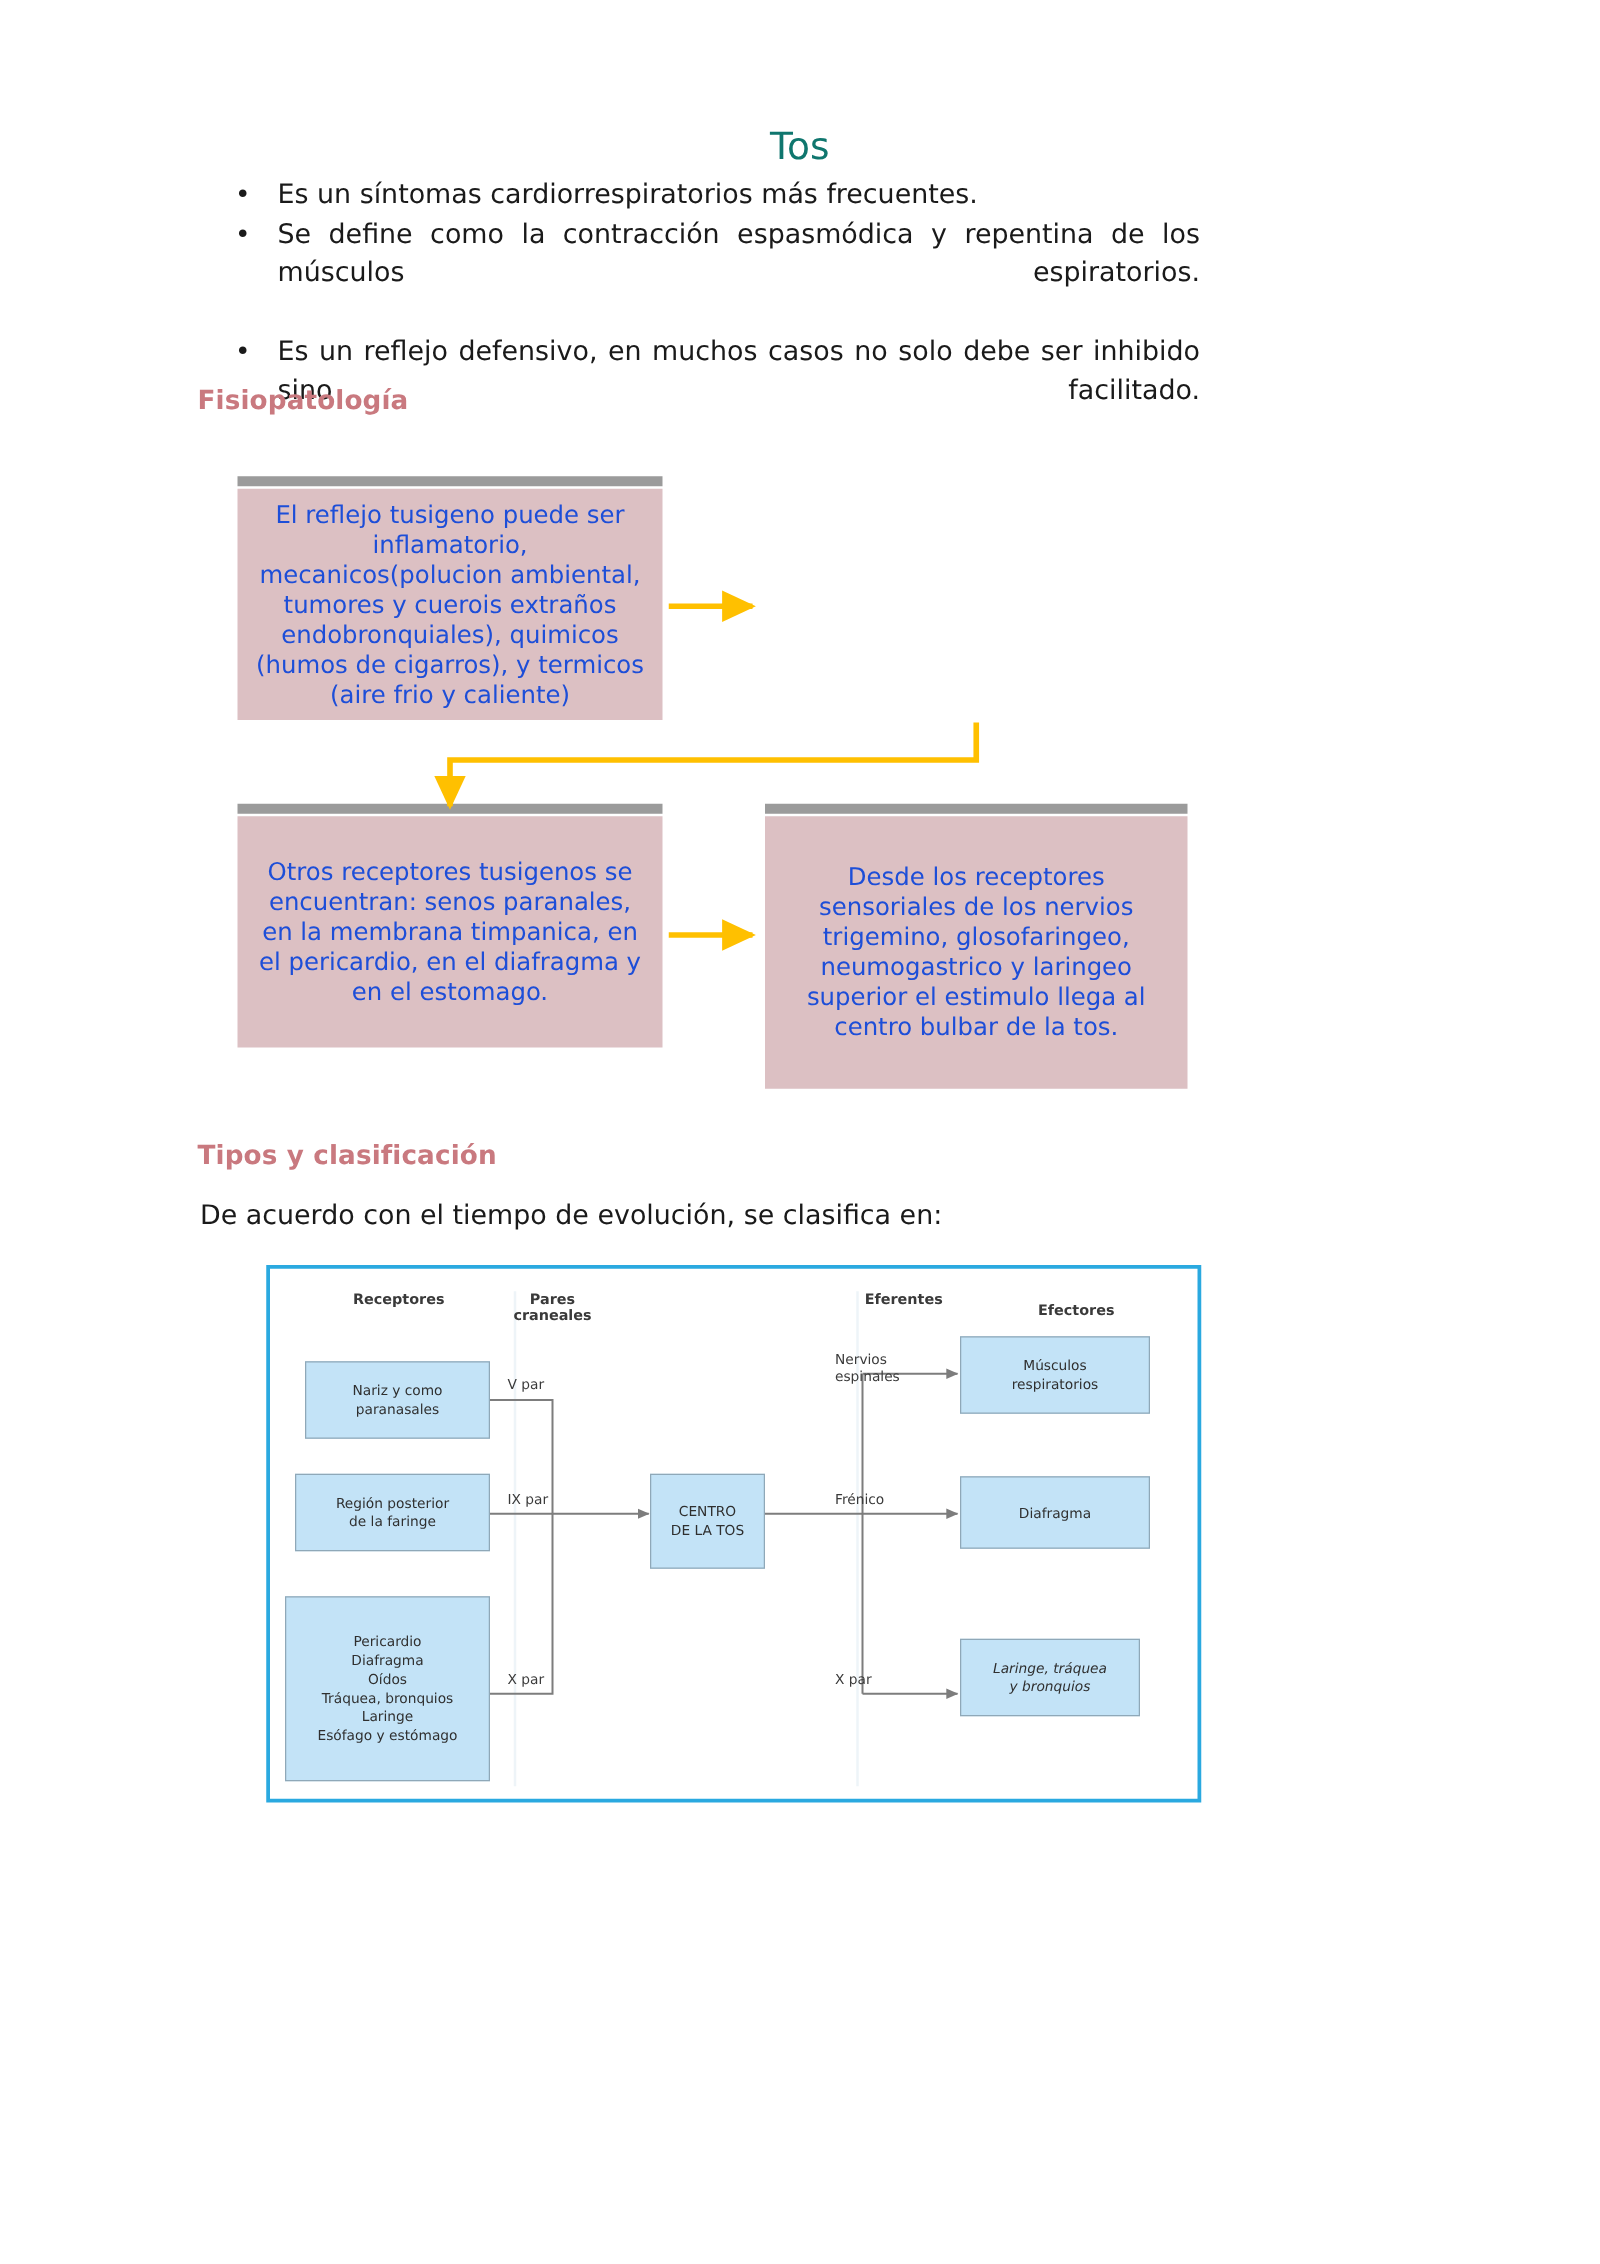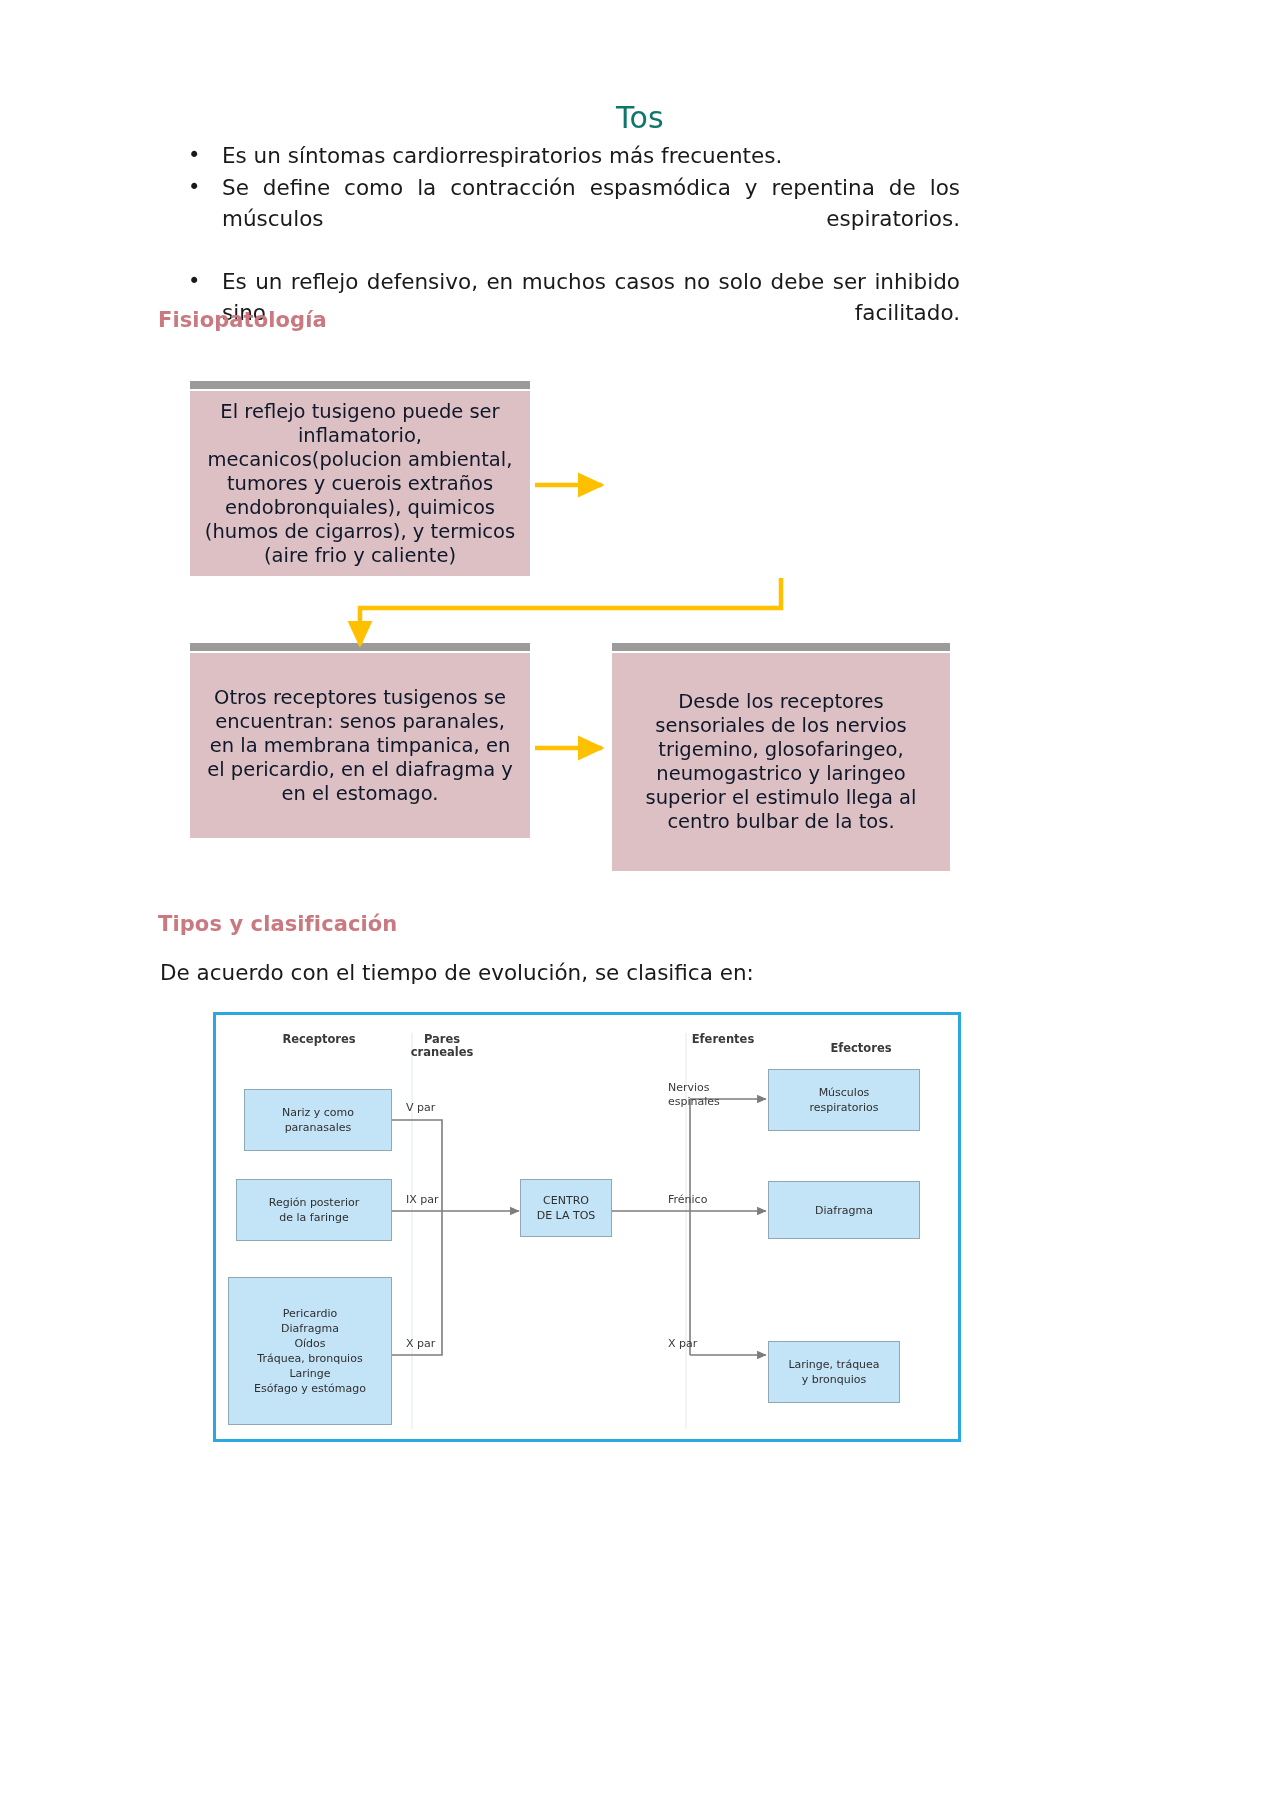--- a/index.html
+++ b/index.html
@@ -47,21 +47,21 @@
 
   .rbox{
     position:absolute;background:#dcc0c3;
     display:flex;align-items:center;justify-content:center;
     box-sizing:border-box;padding:4px 10px;
   }
   .rbox .bar{
     position:absolute;left:0;top:-10px;width:100%;height:8px;background:#9b9b9b;
   }
   .rbox .label{
-    text-align:center;font-size:19.5px;line-height:24px;color:#0f172a;
+    text-align:center;font-size:19.5px;line-height:24px;color:#1d4ed8;
   }
   #rb1{left:190px;top:391px;width:340px;height:185px;}
   #rb2{left:612px;top:391px;width:338px;height:185px;}
   #rb3{left:190px;top:653px;width:340px;height:185px;}
   #rb4{left:612px;top:653px;width:338px;height:218px;}
 
   
   svg.arrows{position:absolute;left:0;top:0;width:1280px;height:1811px;}
 
   
@@ -201,21 +201,21 @@
           <div>Tráquea, bronquios</div>
           <div>Laringe</div>
           <div>Esófago y estómago</div>
         </div>
       </div>
 
       <div class="nlabel" style="left:190px;top:86px;">V par</div>
       <div class="nlabel" style="left:190px;top:178px;">IX par</div>
       <div class="nlabel" style="left:190px;top:322px;">X par</div>
 
-      <div class="bbox" style="left:304px;top:164px;width:92px;height:58px;">
+      <div class="bbox" style="left:304px;top:164px;width:92px;height:76px;">
         <div class="t">
           <div>CENTRO</div>
           <div>DE LA TOS</div>
         </div>
       </div>
 
       <div class="nlabel" style="left:452px;top:66px;">
         <div>Nervios</div>
         <div>espinales</div>
       </div>
@@ -226,21 +226,21 @@
         <div class="t">
           <div>Músculos</div>
           <div>respiratorios</div>
         </div>
       </div>
       <div class="bbox" style="left:552px;top:166px;width:152px;height:58px;">
         <div class="t">
           <div>Diafragma</div>
         </div>
       </div>
-      <div class="bbox" style="left:552px;top:326px;width:132px;height:62px;">
+      <div class="bbox" style="left:552px;top:296px;width:144px;height:62px;font-style:italic;">
         <div class="t">
           <div>Laringe, tráquea</div>
           <div>y bronquios</div>
         </div>
       </div>
 
     </div>
   </div>
 
 </div>

